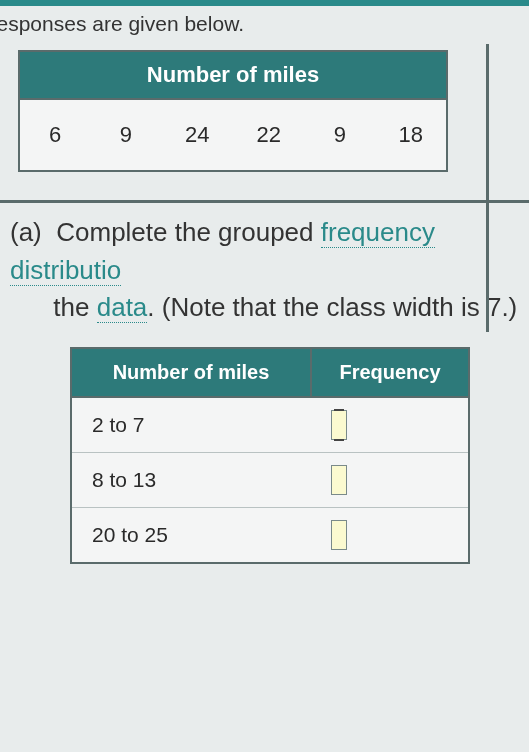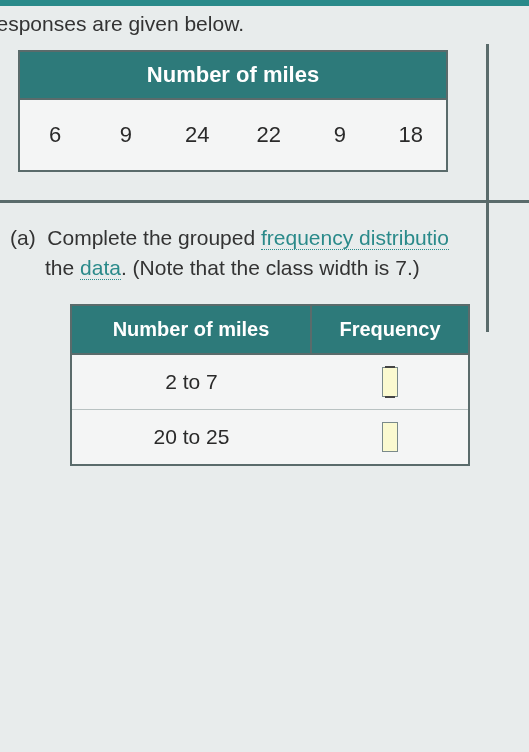--- a/index.html
+++ b/index.html
@@ -42,22 +42,22 @@
     border-bottom: 1px solid #b9c2c2;
     width: 16.6%;
   }
   table.data tr:last-child td { border-bottom: none; }
   .divider {
     height: 3px;
     background: #5a6b6b;
     margin: 0;
   }
   .part-a {
-    padding: 20px 0 0 10px;
-    font-size: 21px;
+    padding: 11px 0 0 10px;
+    font-size: 26px;
     color: #333;
     line-height: 1.45;
   }
   .part-a .link {
     color: #2a8a8a;
     border-bottom: 1px dotted #2a8a8a;
   }
   .freq-wrap { padding: 20px 0 0 70px; }
   table.freq {
     border-collapse: collapse;
@@ -70,21 +70,20 @@
     color: #fff;
     font-weight: bold;
     font-size: 20px;
     padding: 12px 10px;
     border: 2px solid #5a6b6b;
     text-align: center;
   }
   table.freq th:first-child { width: 240px; }
   table.freq td {
     padding: 12px 20px;
-    text-align: center;
     font-size: 21px;
     color: #2a2a2a;
     border-bottom: 1px solid #b9c2c2;
   }
   table.freq tr:last-child td { border-bottom: none; }
   .input-box {
     display: inline-block;
     width: 16px;
     height: 30px;
     background: #fbfad0;
@@ -158,19 +157,23 @@
           <th>Number of miles</th>
           <th>Frequency</th>
         </tr>
       </thead>
       <tbody>
         <tr>
           <td>2 to 7</td>
           <td><span class="input-box active"></span></td>
         </tr>
         <tr>
+          <td>8 to 13</td>
+          <td><span class="input-box"></span></td>
+        </tr>
+        <tr>
           <td>20 to 25</td>
           <td><span class="input-box"></span></td>
         </tr>
       </tbody>
     </table>
   </div>
 </div>
 
 </body></html>

